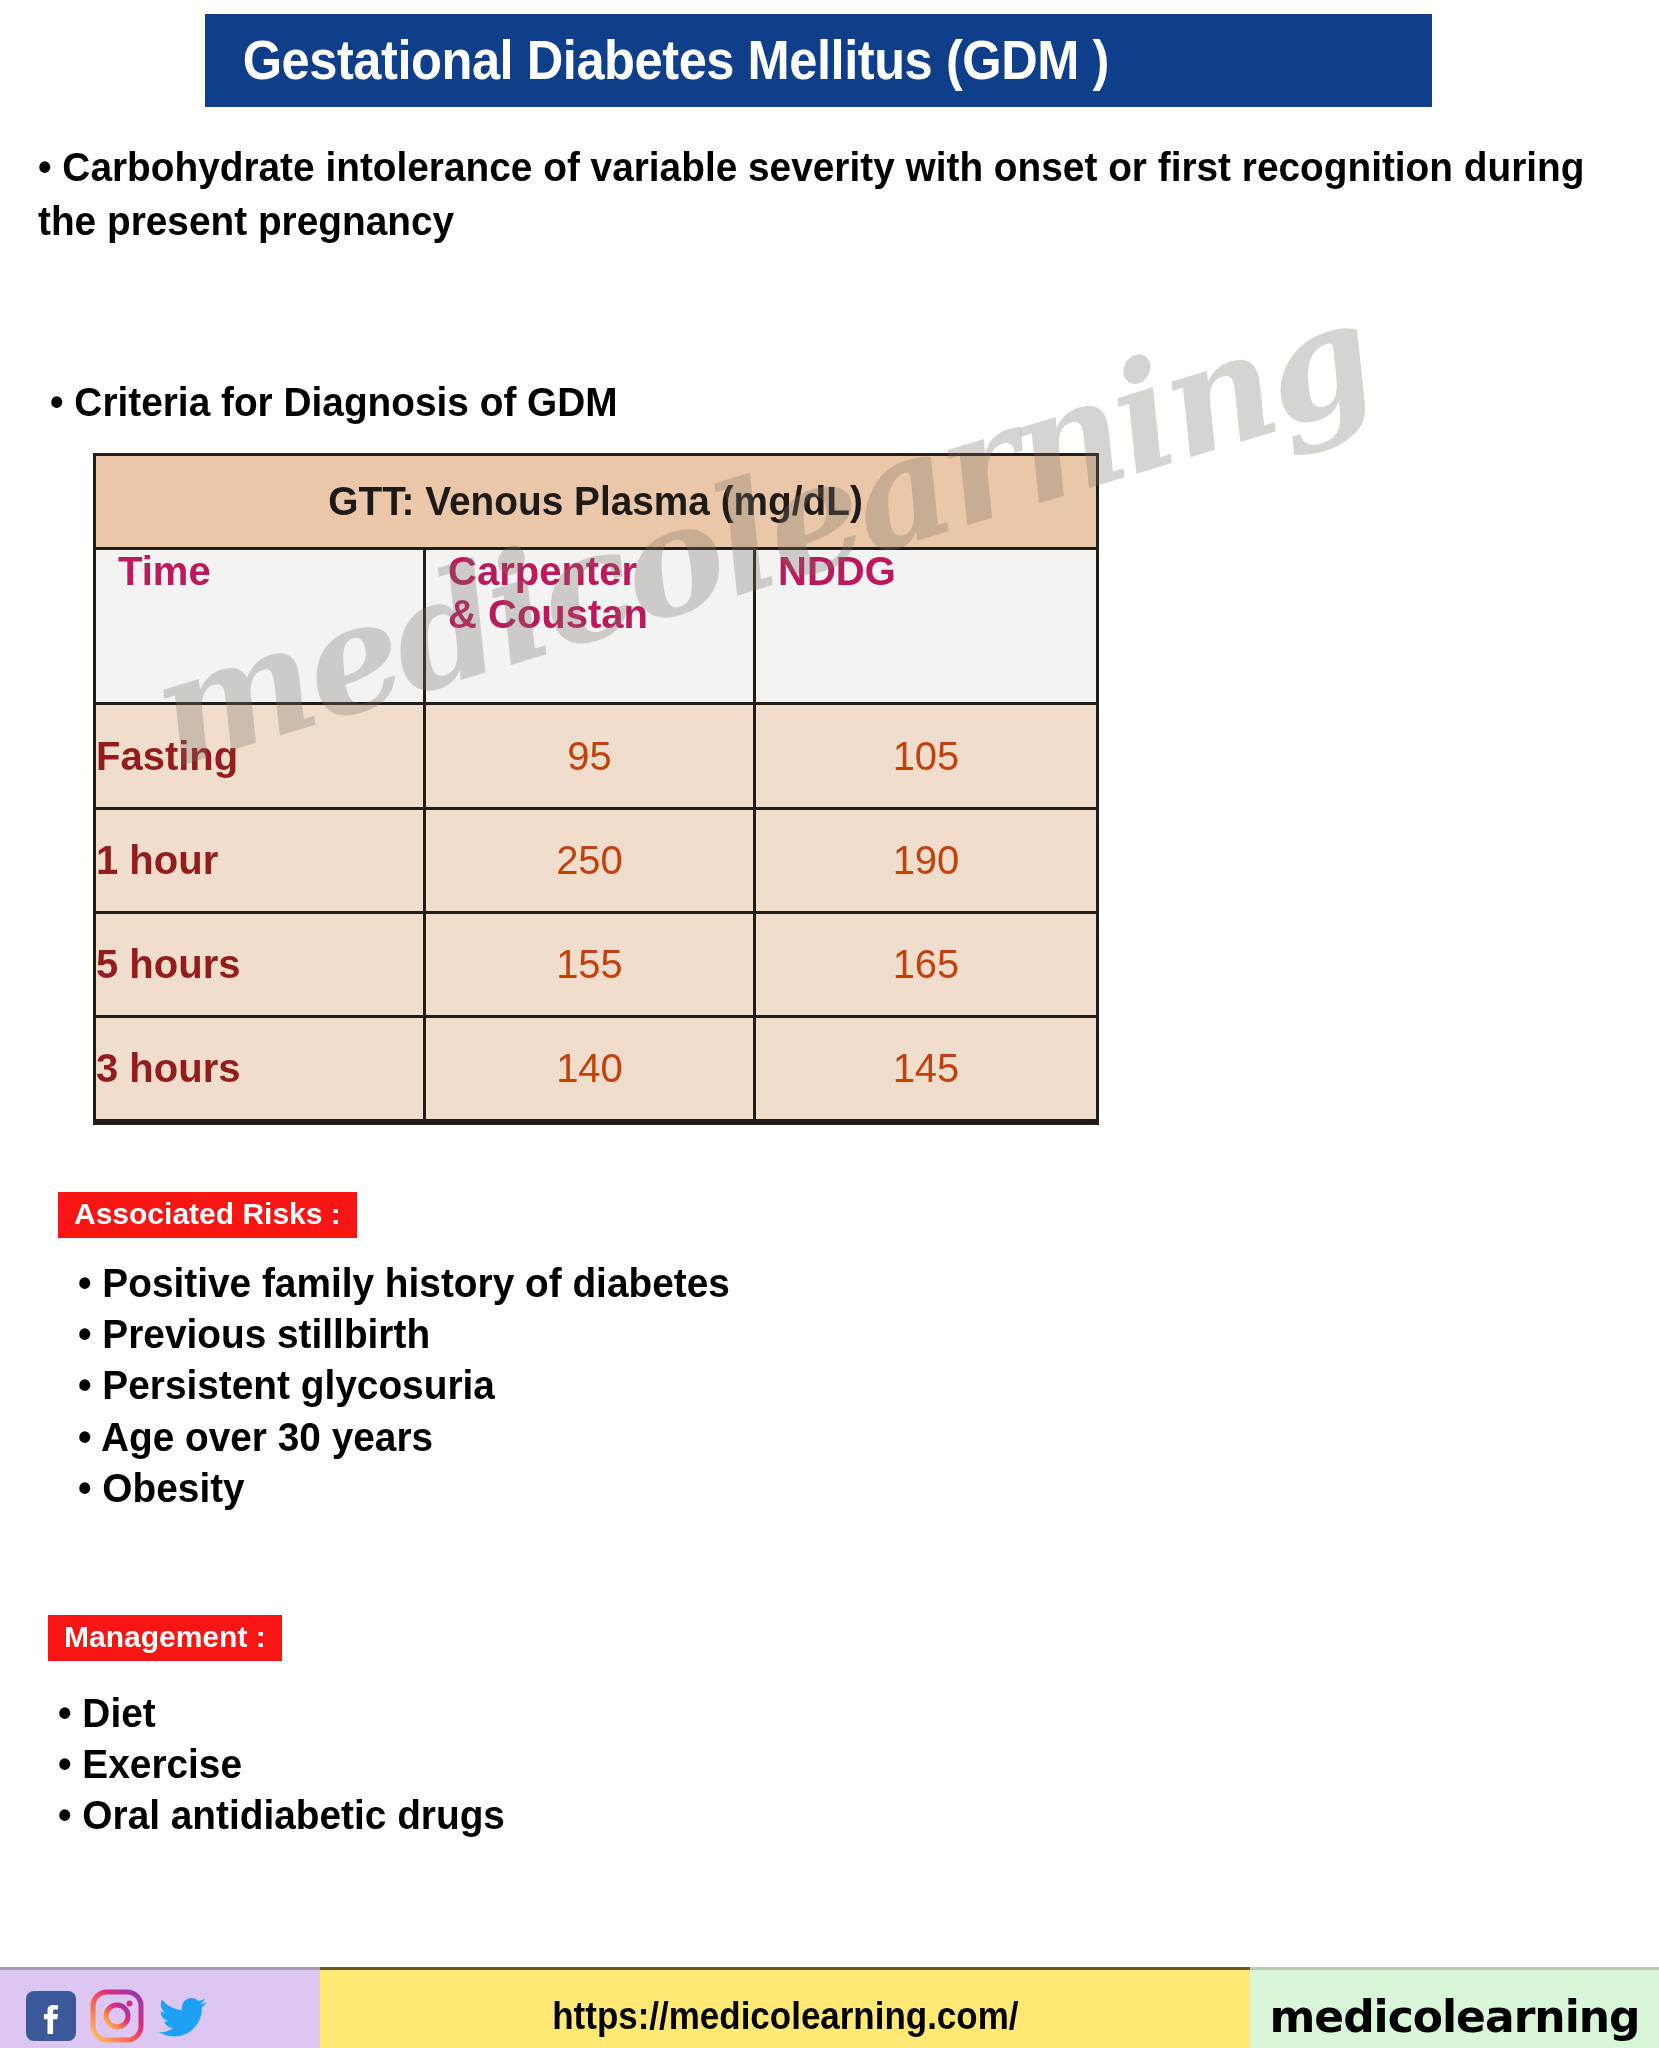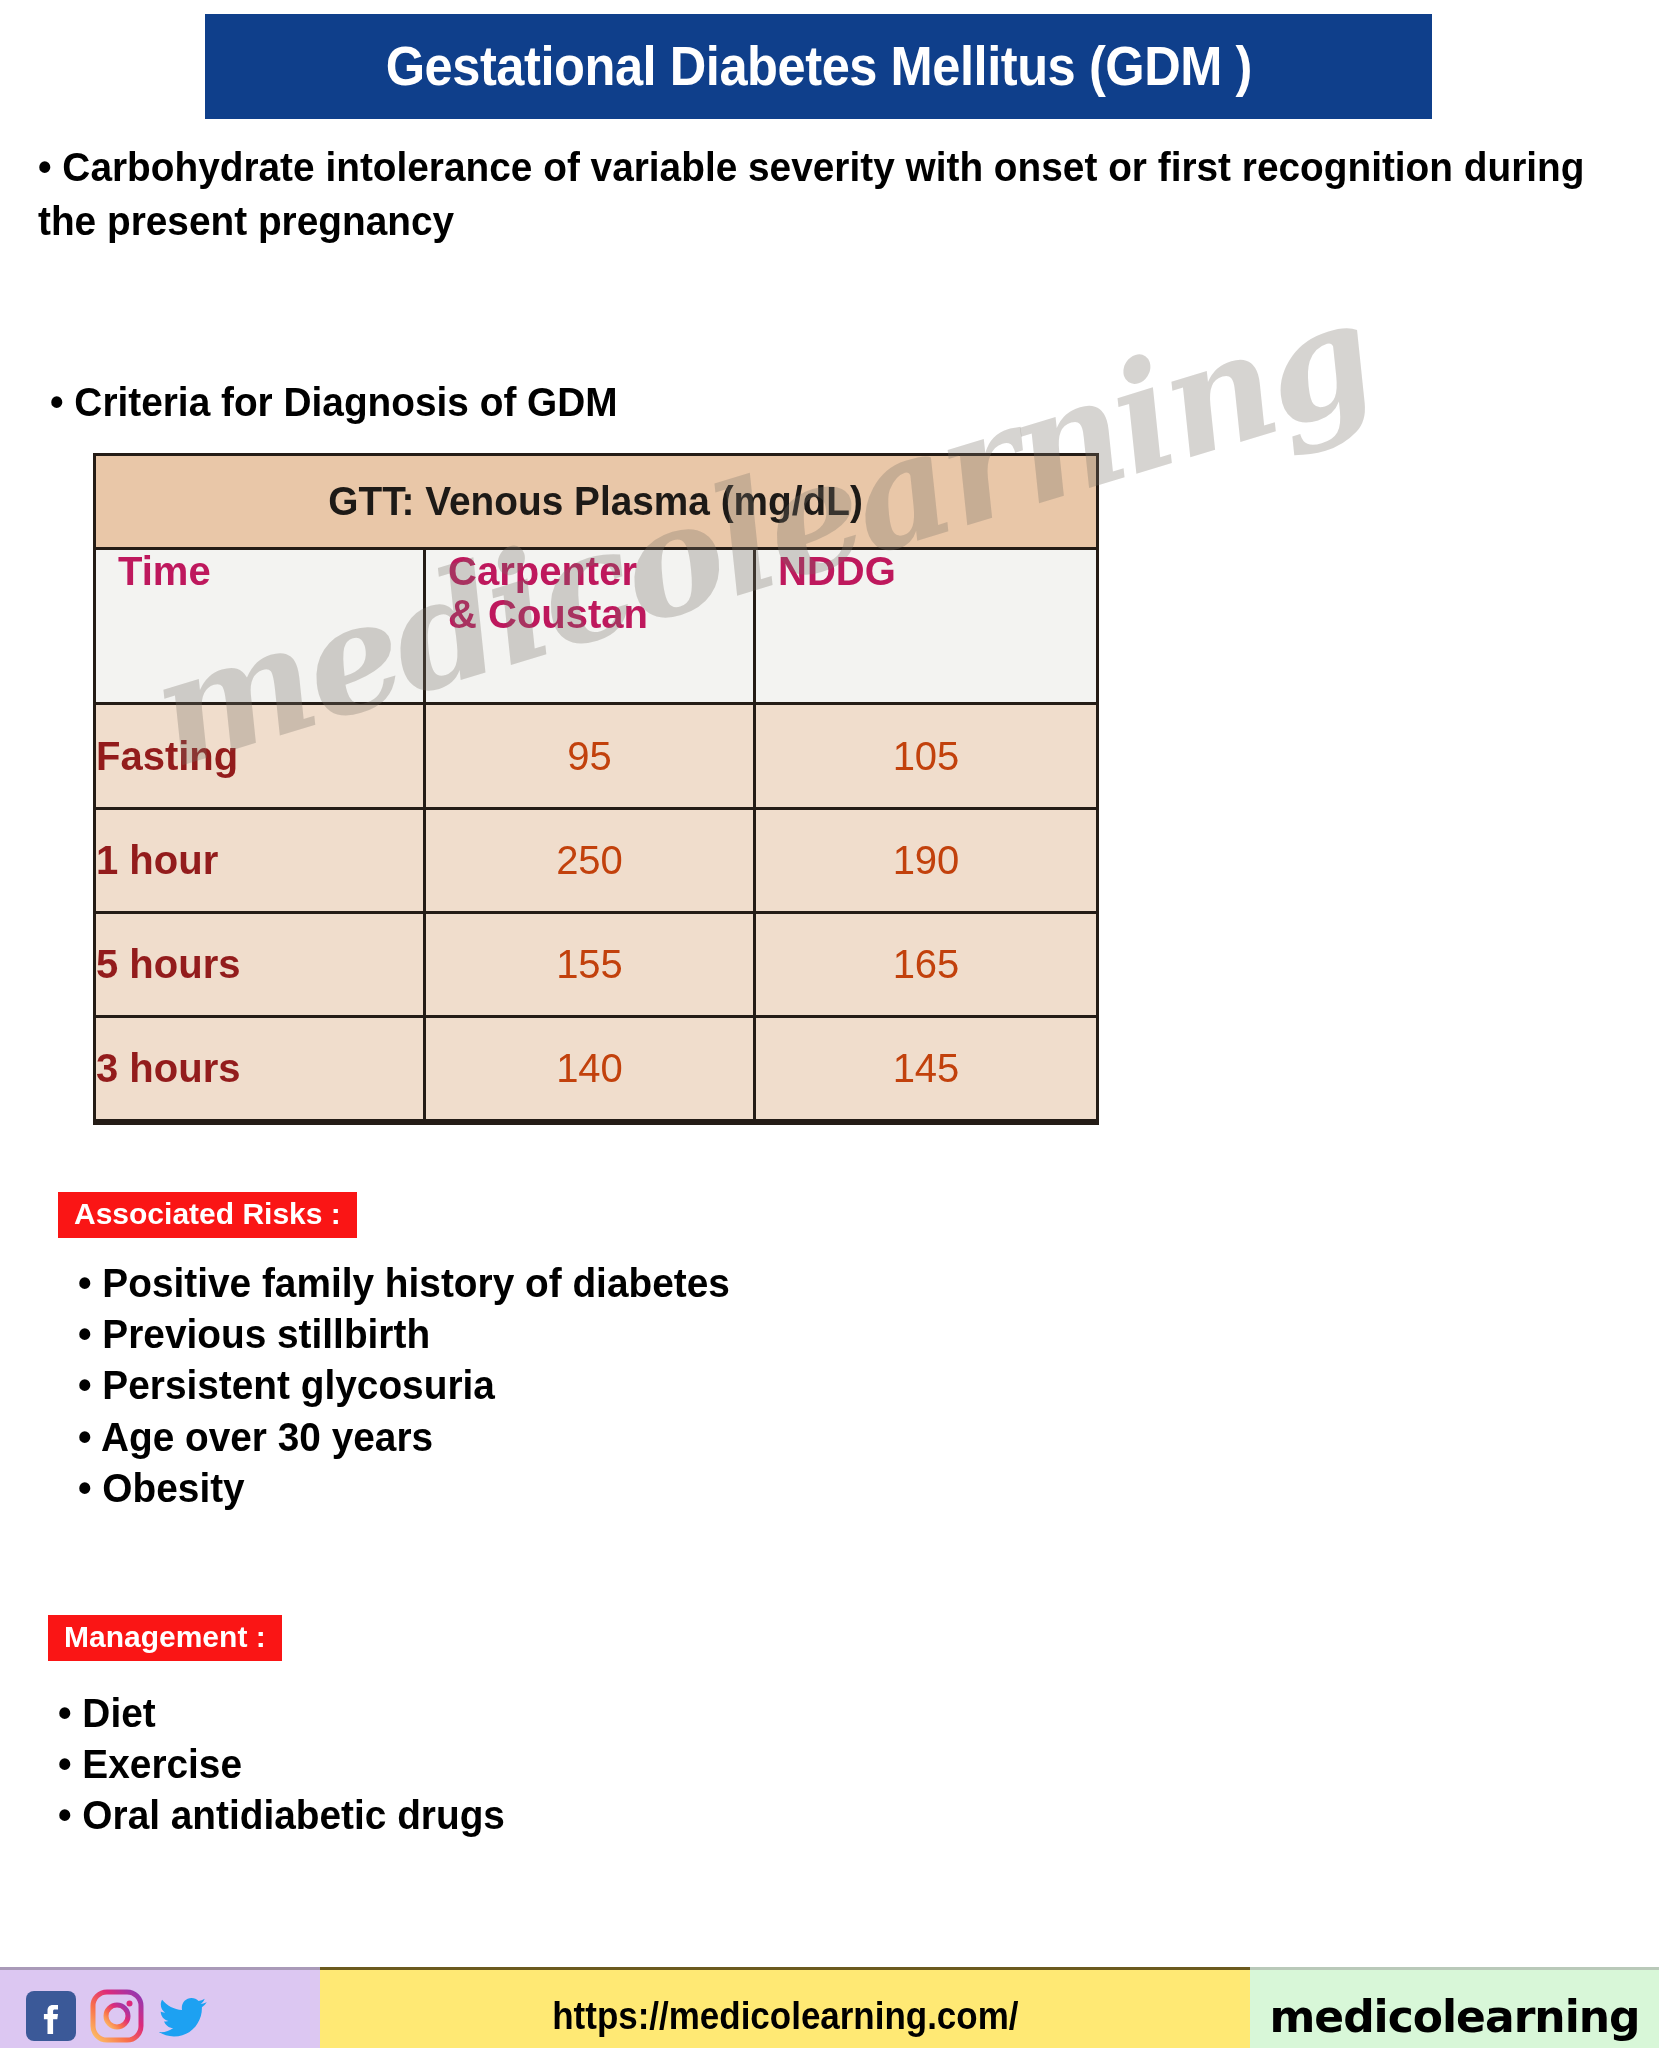--- a/index.html
+++ b/index.html
@@ -15,25 +15,25 @@
     font-family: "Liberation Sans", "DejaVu Sans", sans-serif;
     color: #000000;
   }
 
   
   .title-banner {
     position: absolute;
     left: 205px;
     top: 14px;
     width: 1227px;
-    height: 105px;
+    height: 93px;
     background: #0f3f8b;
     display: flex;
     align-items: center;
-    justify-content: center;
+    justify-content: flex-start;
   }
   .title-text {
     color: #ffffff;
     font-size: 55px;
     font-weight: bold;
     letter-spacing: -0.5px;
     transform: scaleX(0.92);
     white-space: nowrap;
     line-height: 1;
   }

